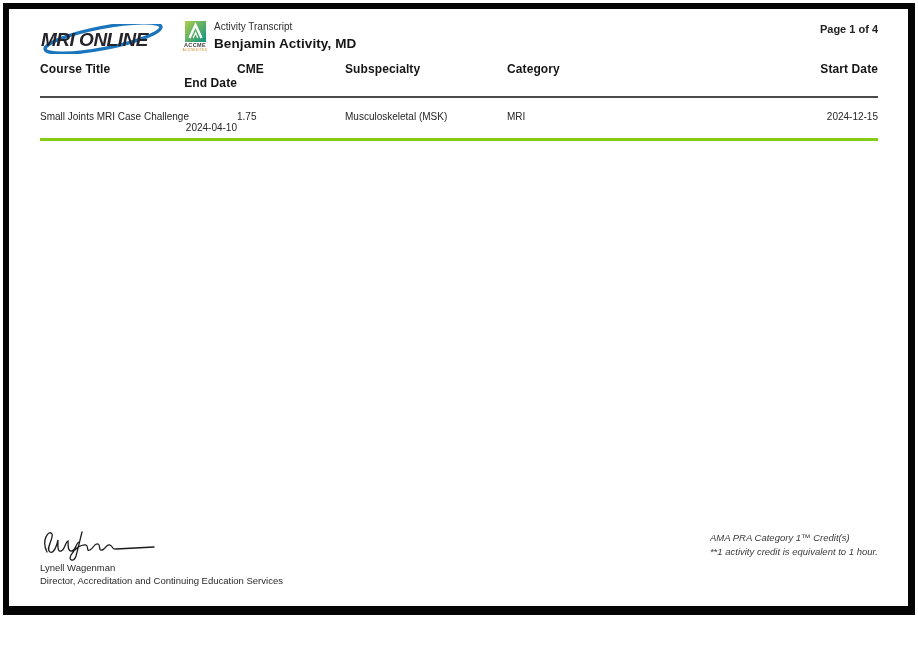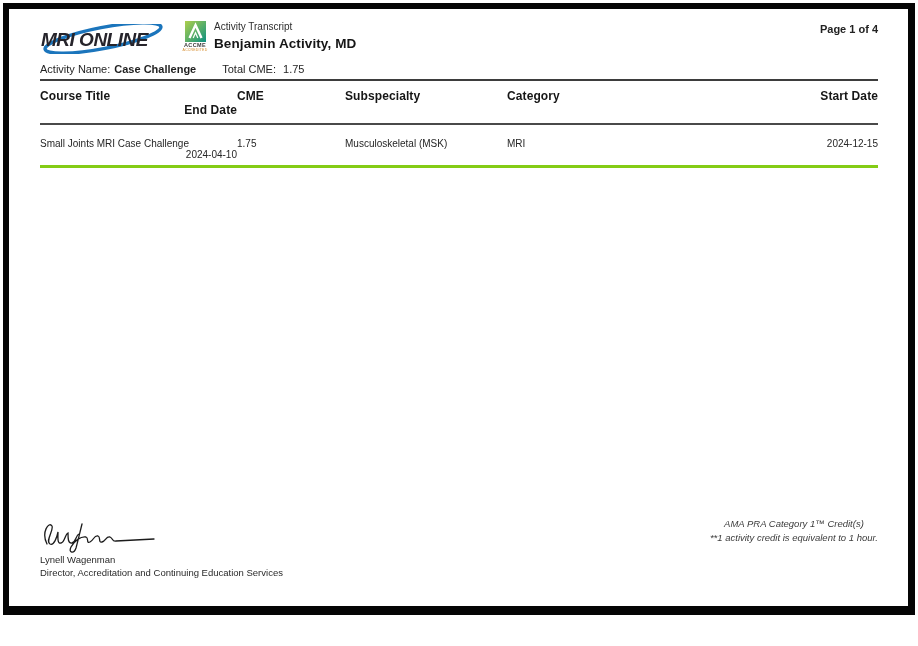--- a/index.html
+++ b/index.html
@@ -77,30 +77,30 @@
   .tbody-row {
     padding: 13px 0 5px 0;
     border-bottom: 3px solid #84cc16;
     font-size: 10px; color: #262626;
   }
   .cell-right { text-align: right; }
 
   
   .signature-block {
     position: absolute;
-    left: 31px; bottom: 28px;
+    left: 31px; bottom: 20px;
   }
   .signature-svg { display: block; margin-bottom: 1px; margin-left: -2px; }
   .signer-name { font-size: 9.5px; color: #2a2a2a; }
   .signer-title { font-size: 9.5px; color: #2a2a2a; margin-top: 2px; }
 
   .credit-block {
     position: absolute;
-    right: 30px; bottom: 61px;
-    text-align: center;
+    right: 30px; bottom: 47px;
+    text-align: left;
     font-style: italic;
     font-size: 9.5px;
     color: #3c3c3c;
     line-height: 1.45;
   }
 </style>
 </head>
 <body>
 
 <div class="frame">
@@ -128,28 +128,20 @@
           <div class="accme-sub">ACCREDITED</div>
         </div>
       </div>
       <div class="title-block">
         <div class="doc-type">Activity Transcript</div>
         <div class="person-name">Benjamin Activity, MD</div>
       </div>
       <div class="page-label">Page 1 of 4</div>
     </div>
 
-    <div class="activity-row">
-      <span class="activity-name-label">Activity Name:</span>
-      <span class="activity-name-value">Case Challenge</span>
-      <span class="total-cme">
-        <span class="lbl">Total CME:</span>
-        <span class="val">1.75</span>
-      </span>
-    </div>
 
     <div>
         <div class="grid-row thead">
           <div>Course Title</div>
           <div>CME</div>
           <div>Subspecialty</div>
           <div>Category</div>
           <div class="cell-right">Start Date</div>
           <div class="cell-right">End Date</div>
         </div>

